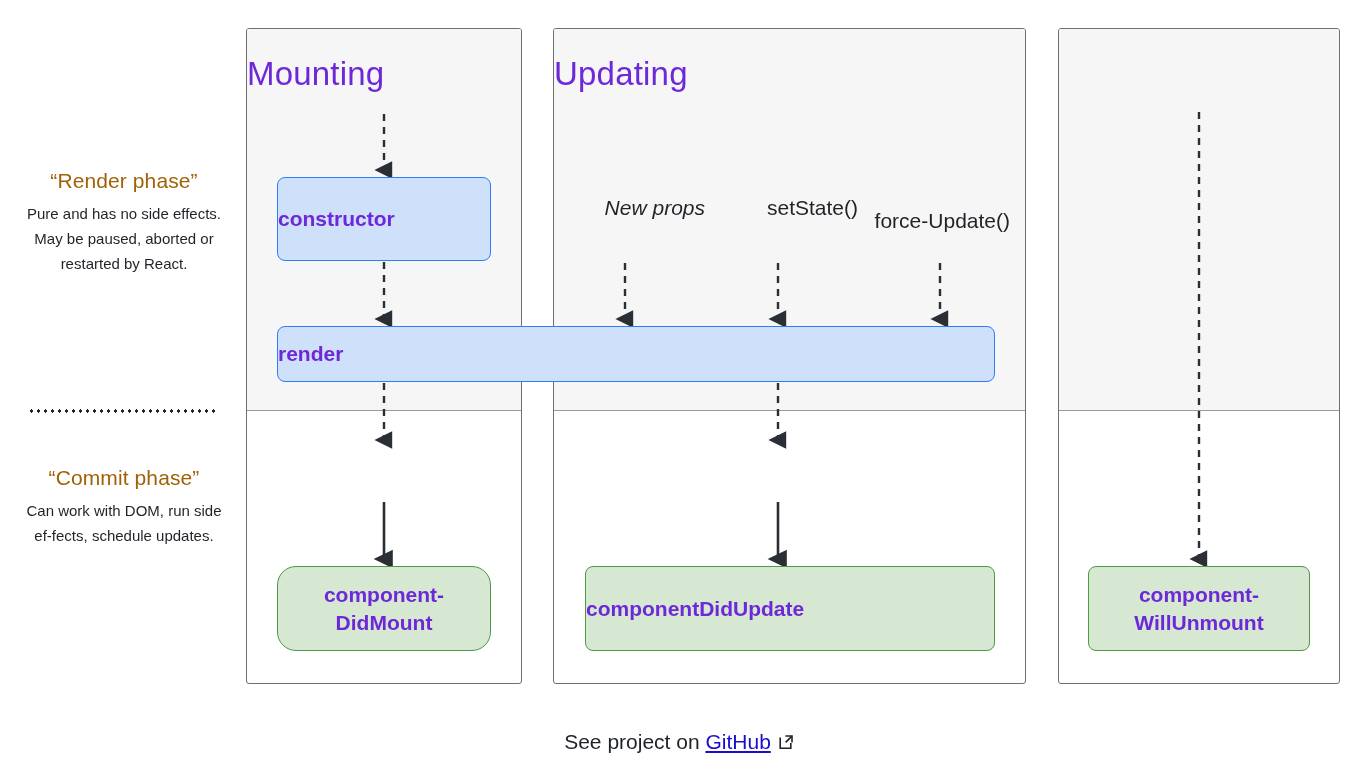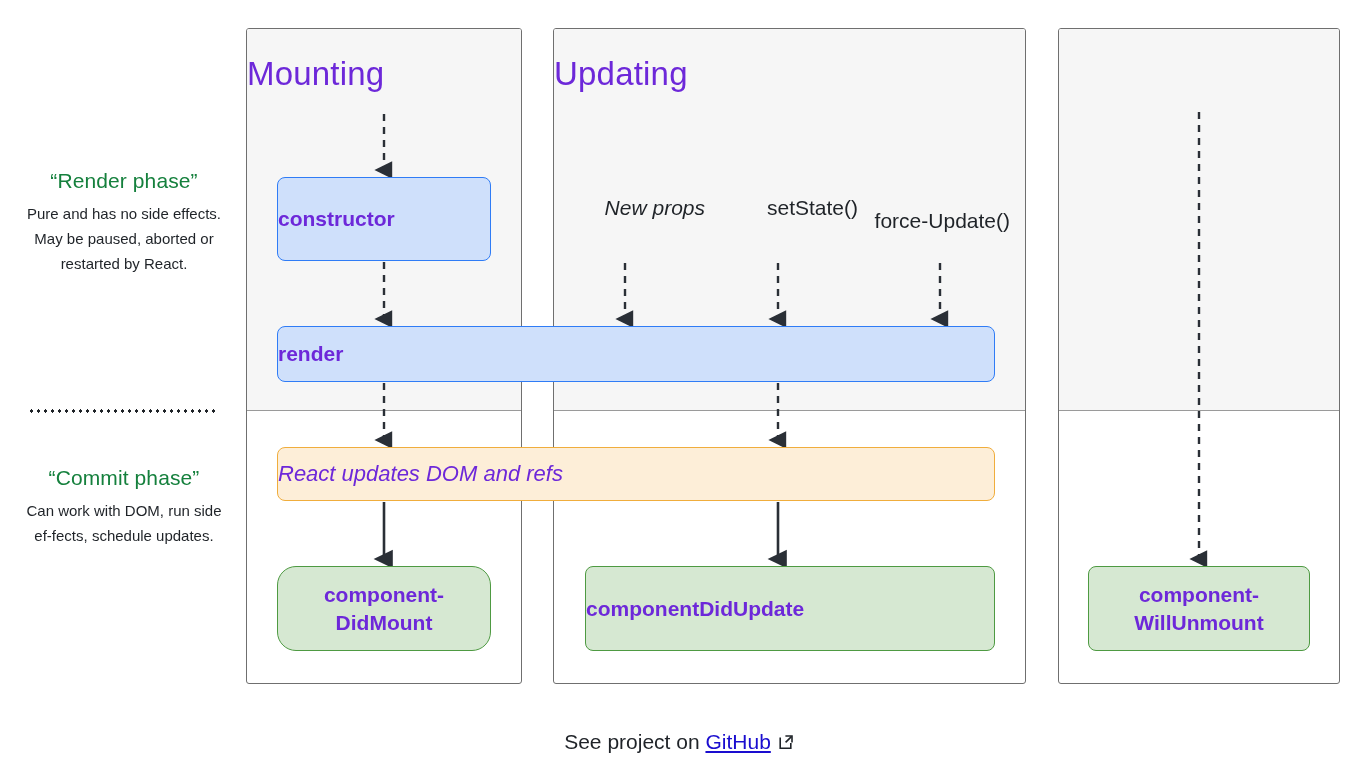--- a/index.html
+++ b/index.html
@@ -21,21 +21,21 @@
   .phase-block {
     position: absolute;
     left: 16px;
     width: 216px;
     text-align: center;
   }
   .phase-title {
     font-size: 21px;
     font-weight: 400;
     line-height: 29px;
-    color: #15803d;
+    color: #a16207;
     letter-spacing: 0.1px;
     text-align: center;
   }
   .phase-desc {
     font-size: 15px;
     font-weight: 400;
     line-height: 25px;
     color: #1f2328;
     margin-top: 6px;
   }
@@ -212,23 +212,20 @@
   </svg>
 
   <div class="node blue" id="node-constructor">
     <span>constructor</span>
   </div>
 
   <div class="node blue" id="node-render">
     <span>render</span>
   </div>
 
-  <div class="node amber" id="node-react-updates">
-    <span>React updates DOM and refs</span>
-  </div>
 
   <div class="node green" id="node-did-mount">
     <span>component-DidMount</span>
   </div>
 
   <div class="node green" id="node-will-unmount">
     <span>component-WillUnmount</span>
   </div>
 
   <div class="node green" id="node-did-update">

